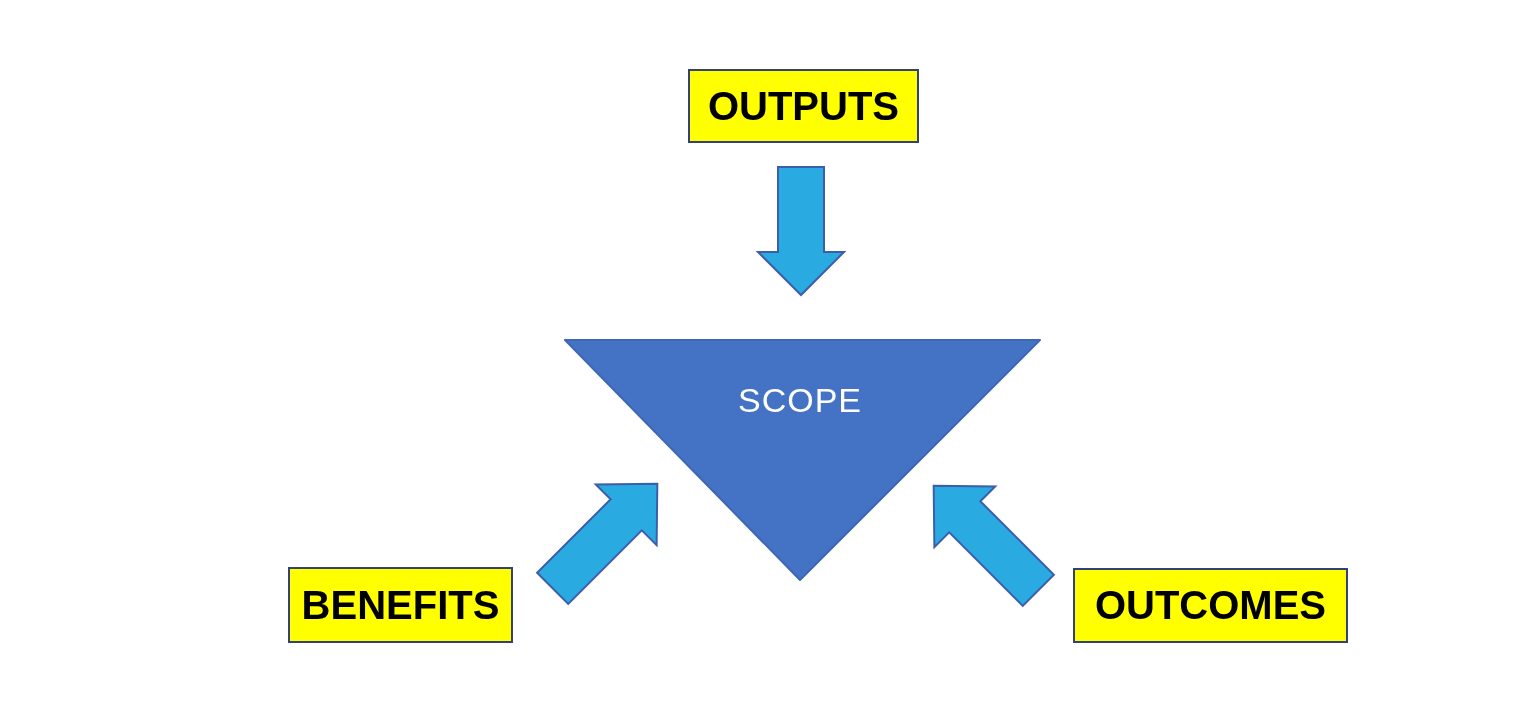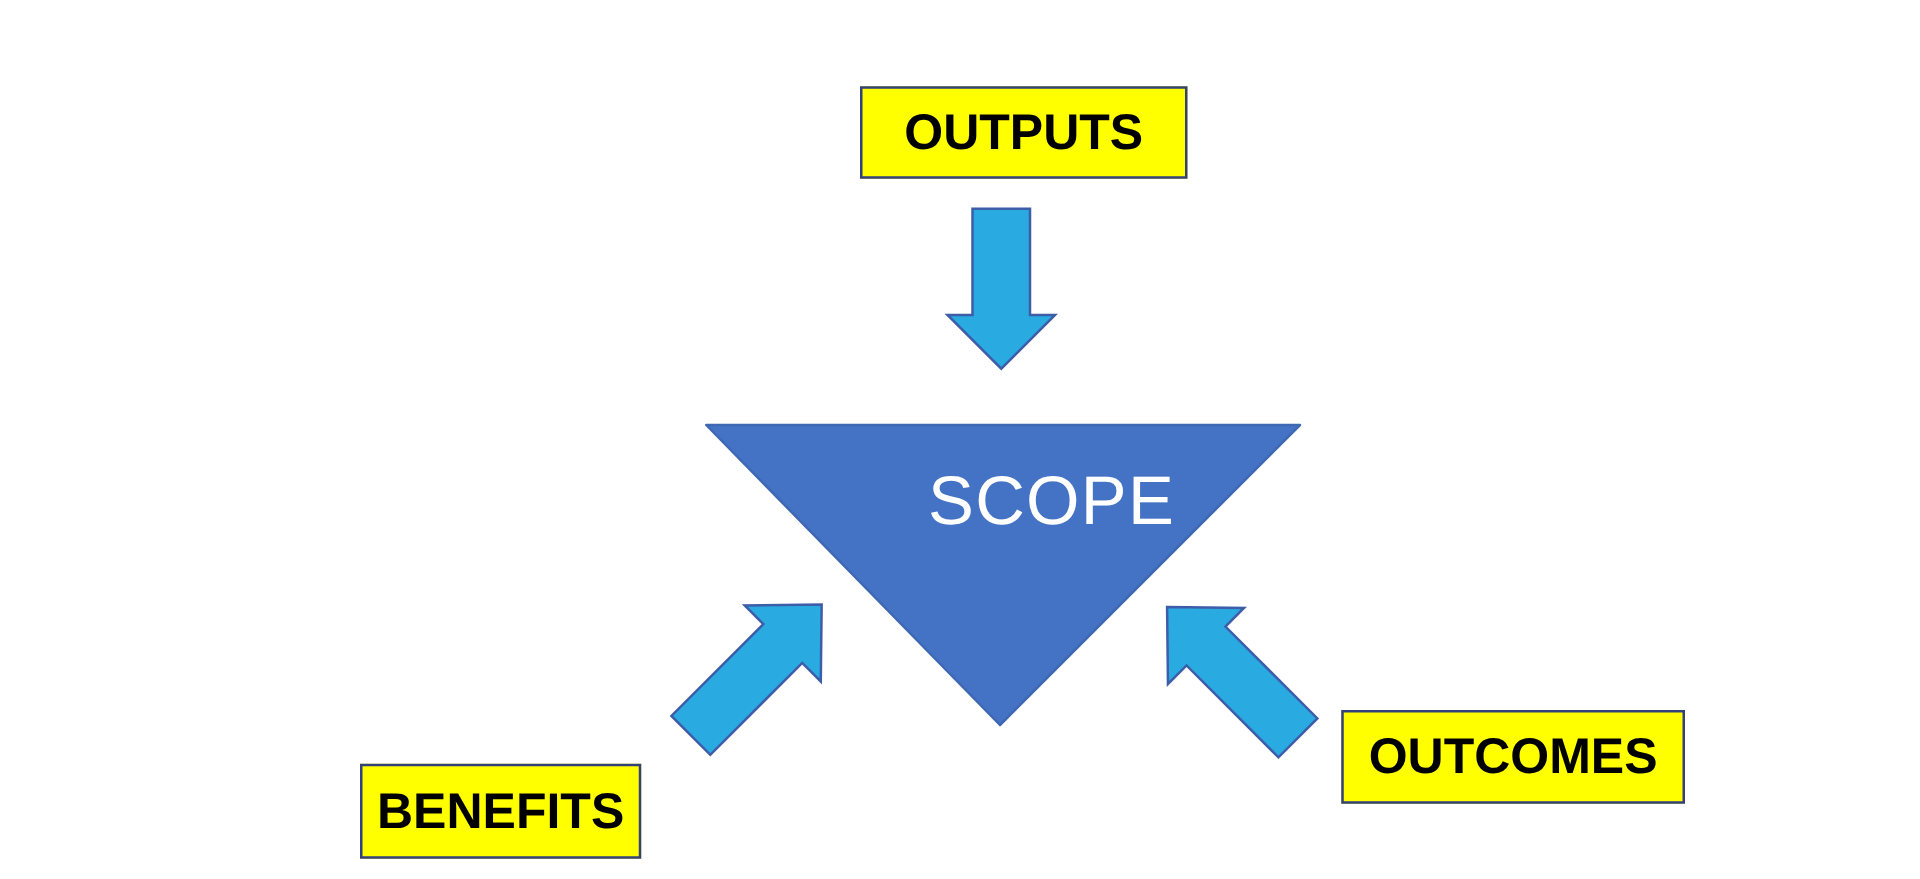--- a/index.html
+++ b/index.html
@@ -24,22 +24,22 @@
     align-items: center;
     justify-content: center;
   }
   .label-box span {
     font-weight: bold;
     font-size: 40px;
     letter-spacing: 0px;
     color: var(--label-text, #000000);
     white-space: nowrap;
   }
-  .box-outputs  { left: 688px;  top: 69px;  width: 262px; height: 74px; }
-  .box-benefits { left: 288px;  top: 567px; width: 225px; height: 76px; margin-top: 44px; }
+  .box-outputs  { left: 688px;  top: 69px;  width: 231px; height: 74px; }
+  .box-benefits { left: 288px;  top: 567px; width: 225px; height: 76px; }
   .box-outcomes { left: 1073px; top: 568px; width: 275px; height: 75px; text-align: center; }
 
   .arrow-svg {
     position: absolute;
     overflow: visible;
   }
   .arrow-svg polygon {
     fill: var(--arrow-fill, #29abe2);
     stroke: var(--arrow-border, #3e5da9);
     stroke-width: 2;
@@ -61,22 +61,22 @@
     fill: var(--triangle-fill, #4472c4);
     stroke: var(--triangle-border, #3e68b2);
     stroke-width: 2;
     stroke-linejoin: round;
   }
   .scope-text {
     position: absolute;
     left: 660px;
     top: 376px;
     width: 280px;
-    text-align: right;
-    font-size: 55px;
+    text-align: center;
+    font-size: 34px;
     font-weight: normal;
     line-height: 48px;
     color: var(--scope-text, #ffffff);
     letter-spacing: 1px;
   }
 </style>
 </head>
 <body>
 
 <div class="canvas">

